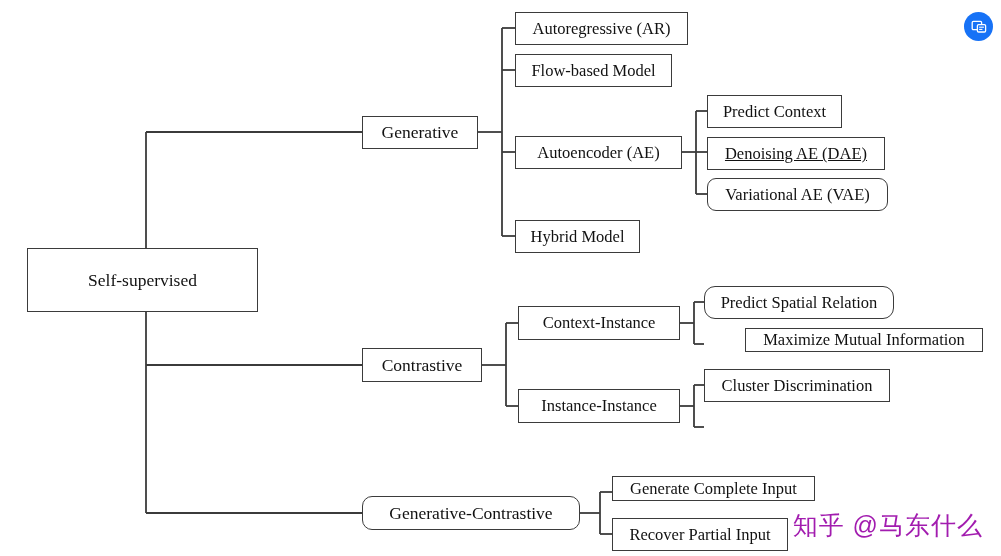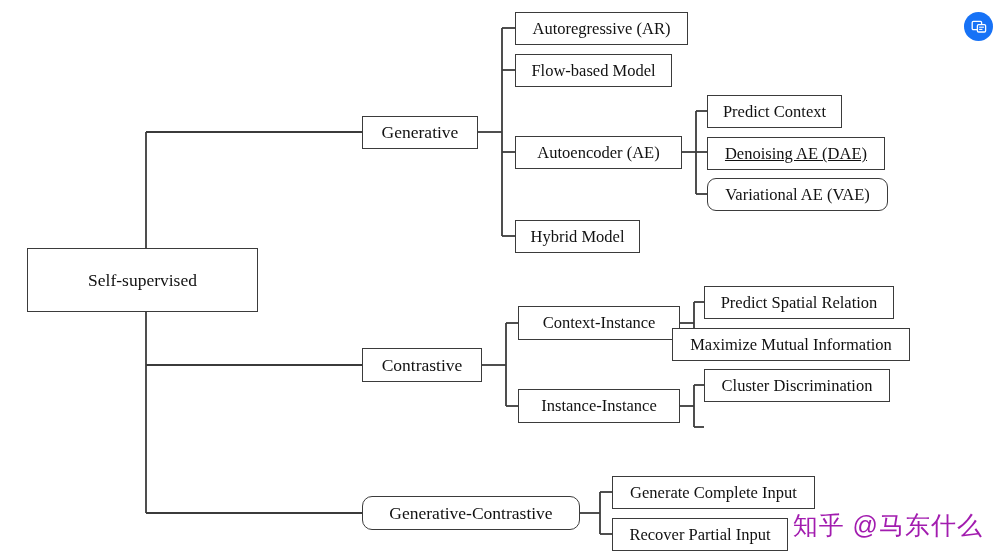--- a/index.html
+++ b/index.html
@@ -190,34 +190,34 @@
   </div>
 
   <div class="node lvl2" style="left:518px; top:306px; width:162px; height:34px;">
     <span>Context-Instance</span>
   </div>
 
   <div class="node lvl2" style="left:518px; top:389px; width:162px; height:34px;">
     <span>Instance-Instance</span>
   </div>
 
-  <div class="node lvl3" style="left:704px; top:286px; width:190px; height:33px;">
+  <div class="node lvl3" style="left:704px; top:286px; width:190px; height:33px;border-radius:11px;">
     <span>Predict Spatial Relation</span>
   </div>
 
-  <div class="node lvl3" style="left:672px; top:328px; width:238px; height:33px;">
+  <div class="node lvl3" style="left:745px; top:328px; width:238px; height:24px;">
     <span>Maximize Mutual Information</span>
   </div>
 
   <div class="node lvl3" style="left:704px; top:369px; width:186px; height:33px;">
     <span>Cluster Discrimination</span>
   </div>
 
 
-  <div class="node lvl2" style="left:612px; top:476px; width:203px; height:33px;">
+  <div class="node lvl2" style="left:612px; top:476px; width:203px; height:25px;">
     <span>Generate Complete Input</span>
   </div>
 
   <div class="node lvl2" style="left:612px; top:518px; width:176px; height:33px;">
     <span>Recover Partial Input</span>
   </div>
 
   <div id="watermark">知乎 @马东什么</div>
 
   <div id="badge">

